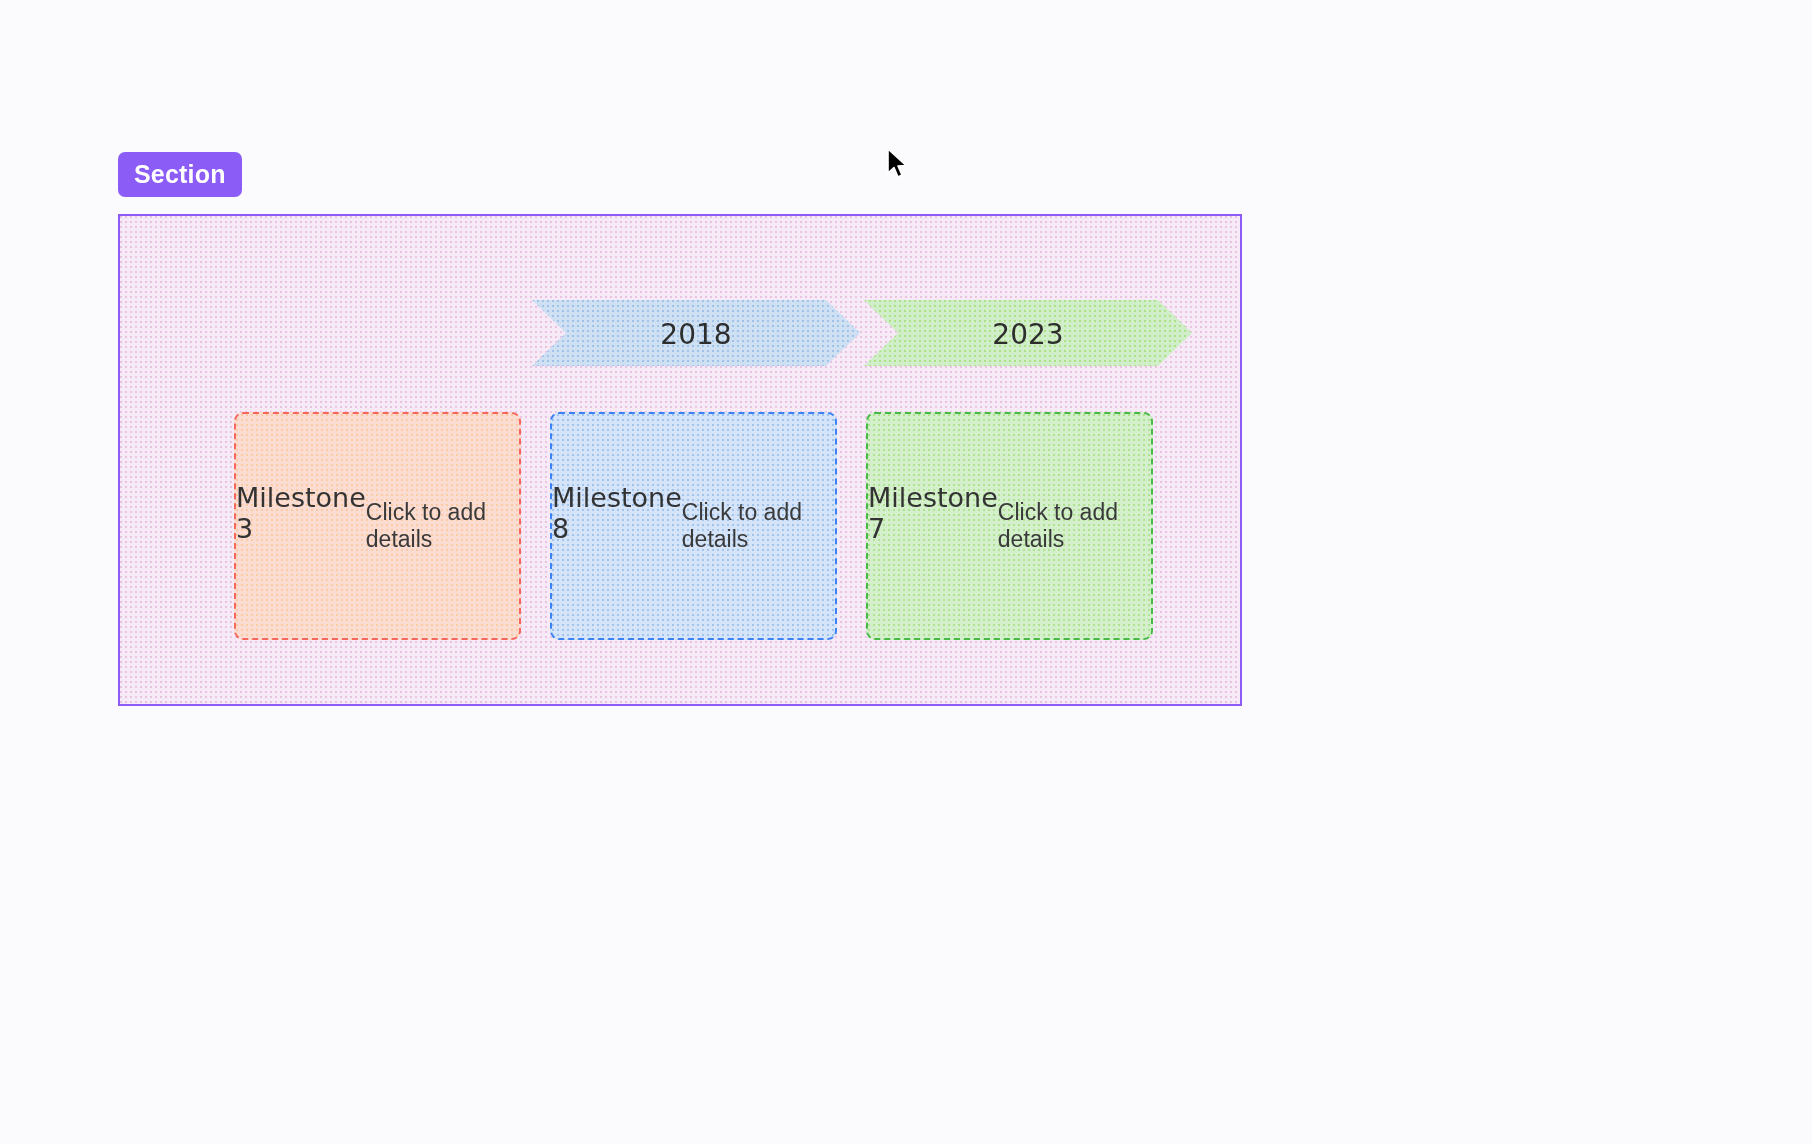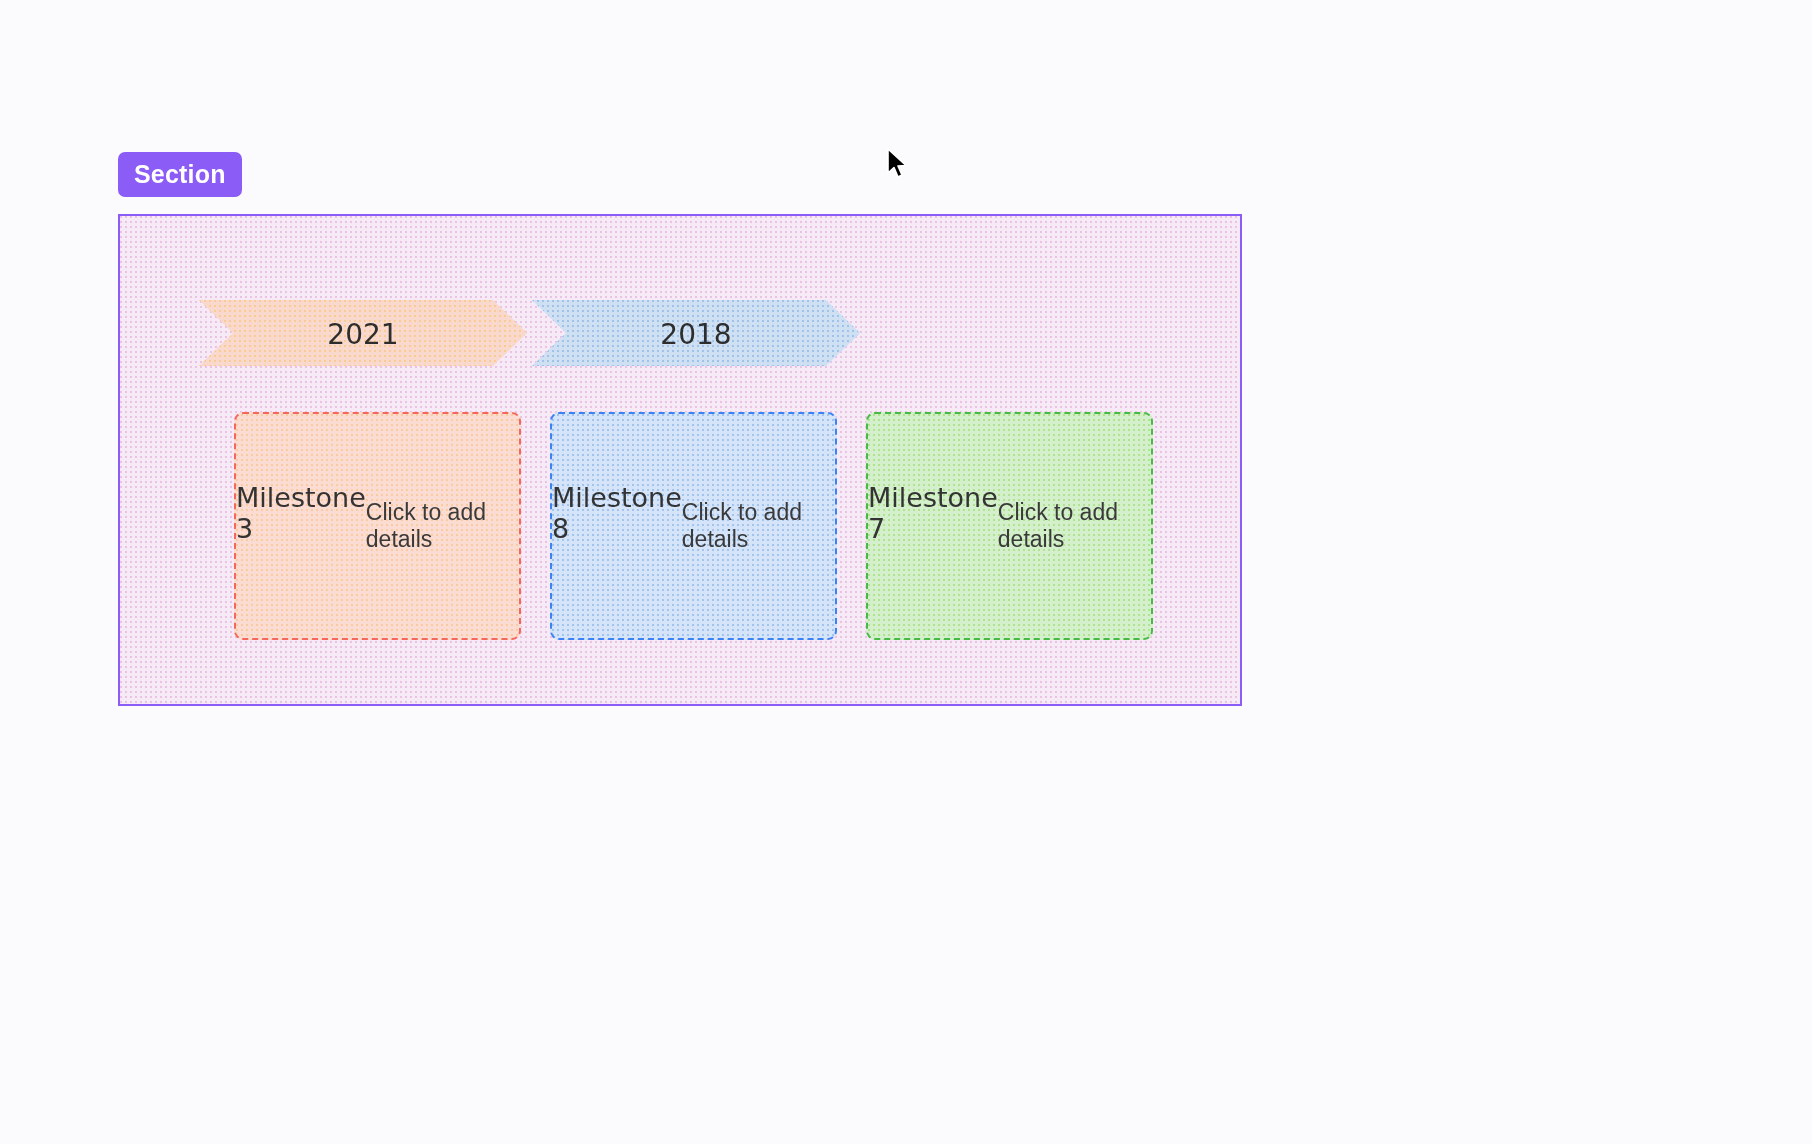--- a/index.html
+++ b/index.html
@@ -156,28 +156,28 @@
 <body>
 
 <div id="section-badge">
   <span>Section</span>
 </div>
 
 <div id="section-container">
 
   <div id="timeline-arrows">
 
-    <div class="timeline-arrow arrow-red">
-      <span class="arrow-label">2021</span>
-    </div>
 
     <div class="timeline-arrow arrow-blue">
       <span class="arrow-label">2018</span>
     </div>
 
+    <div class="timeline-arrow arrow-green">
+      <span class="arrow-label">2023</span>
+    </div>
 
   </div>
 
   <div id="milestone-cards">
 
     <div class="milestone-card card-red">
       <div class="milestone-title">Milestone 3</div>
       <div class="milestone-hint">Click to add details</div>
     </div>
 

